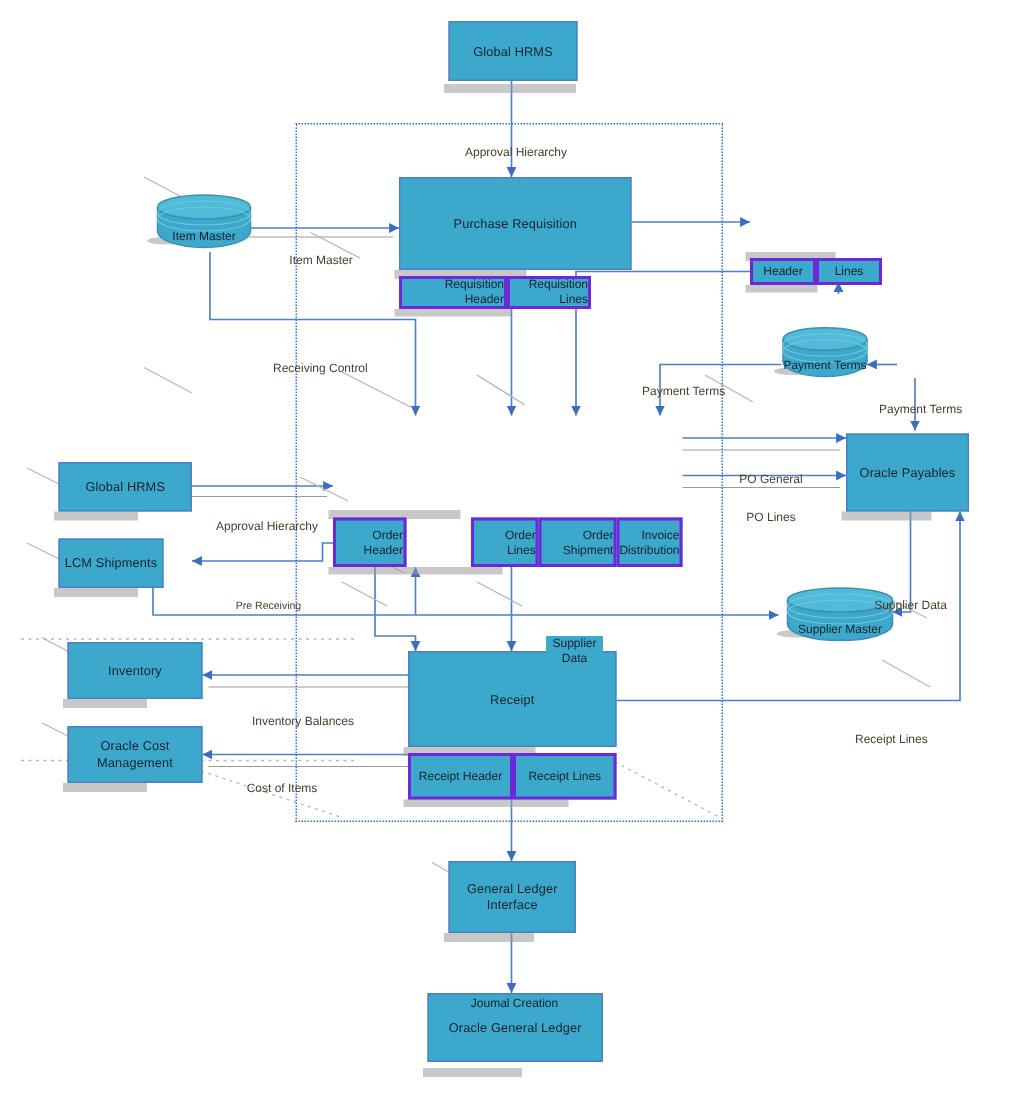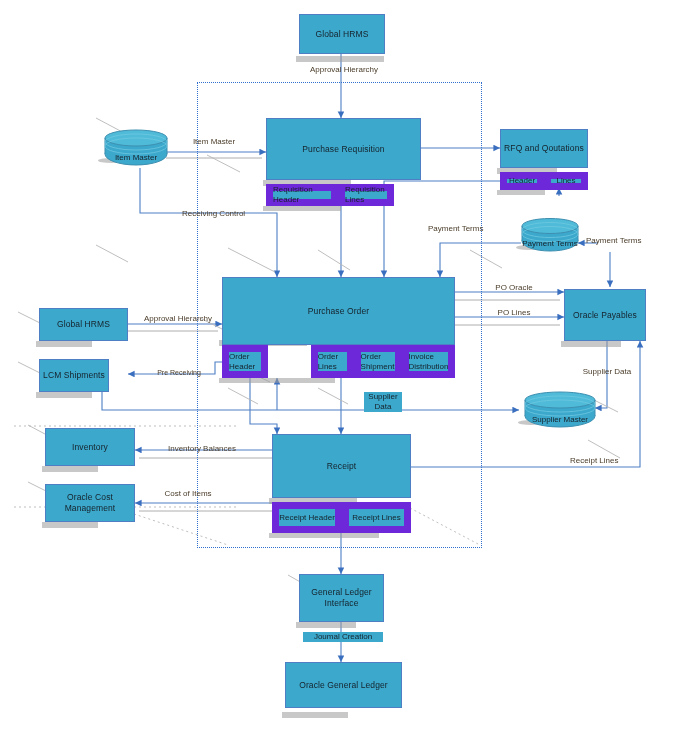--- a/index.html
+++ b/index.html
@@ -46,25 +46,25 @@
     z-index: 4;
   }
   .subrow {
     position: absolute;
     display: flex;
     z-index: 6;
   }
   .subbox {
     box-sizing: border-box;
     background: #3BA8CC;
-    border: 7px solid #6d28d9;
+    border: 2px solid #6d28d9;
     display: flex;
     align-items: center;
     justify-content: center;
-    text-align: left;
+    text-align: right;
     font-size: 8px;
     line-height: 1.2;
     color: #16222b;
   }
   .cyl {
     position: absolute;
     z-index: 5;
   }
   .cyl-label {
     position: absolute;
@@ -76,20 +76,21 @@
     left: 0;
   }
   .edge-label {
     position: absolute;
     font-size: 8px;
     color: #4a3c2a;
     text-align: center;
     line-height: 1.25;
     white-space: nowrap;
     z-index: 7;
+    margin-top: 32px;
   }
   .edge-label.hl {
     background: #3BA8CC;
     color: #16222b;
     padding: 0 1px;
   }
   .dashbox {
     position: absolute;
     border: 1.5px dotted #2f6fd0;
     z-index: 1;
@@ -222,23 +223,20 @@
     <div class="subbox" style="width:72px;">
       <span>Requisition Header</span>
     </div>
     <div class="subbox" style="width:56px;">
       <span>Requisition Lines</span>
     </div>
   </div>
   <div class="shadow" style="left:263px; top:206px; width:78px; height:5px;"></div>
 
   <div class="shadow" style="left:497px; top:168px; width:60px; height:6px;"></div>
-  <div class="node" style="left:500px; top:129px; width:88px; height:39px;">
-    <span class="cap">RFQ and Qoutations</span>
-  </div>
   <div class="subrow" style="left:500px; top:172px; width:88px; height:18px;">
     <div class="subbox" style="width:44px;">
       <span>Header</span>
     </div>
     <div class="subbox" style="width:44px;">
       <span>Lines</span>
     </div>
   </div>
   <div class="shadow" style="left:497px; top:190px; width:48px; height:5px;"></div>
 
@@ -250,23 +248,20 @@
       <line x1="57" y1="9" x2="57" y2="24" stroke="#3E8FB0" stroke-width="1"></line>
       <ellipse cx="29" cy="9" rx="28" ry="7.5" fill="#4FBBD9" stroke="#3E8FB0" stroke-width="1"></ellipse>
       <ellipse cx="29" cy="13" rx="28" ry="7.5" fill="none" stroke="#6fc8e0" stroke-width="0.8"></ellipse>
       <ellipse cx="29" cy="17" rx="28" ry="7.5" fill="none" stroke="#6fc8e0" stroke-width="0.8"></ellipse>
     </svg>
     <span class="cyl-label">Payment Terms</span>
   </div>
   <div class="shadow" style="left:516px; top:245px; width:24px; height:5px; border-radius:50%;"></div>
 
   <div class="shadow" style="left:219px; top:340px; width:88px; height:6px;"></div>
-  <div class="node" style="left:222px; top:277px; width:233px; height:68px;">
-    <span class="cap">Purchase Order</span>
-  </div>
   <div class="subrow" style="left:222px; top:345px; width:233px; height:33px;">
     <div class="subbox" style="width:60px;">
       <span>Order Header</span>
     </div>
     <div class="subbox" style="width:56px;margin-left:43px;">
       <span>Order Lines</span>
     </div>
     <div class="subbox" style="width:64px;">
       <span>Order Shipment</span>
     </div>
@@ -355,21 +350,21 @@
 
   <div class="edge-label" style="left:428px; top:224px; width:52px;">
     <span>Payment Terms</span>
   </div>
 
   <div class="edge-label" style="left:586px; top:236px; width:54px;">
     <span>Payment Terms</span>
   </div>
 
   <div class="edge-label" style="left:492px; top:283px; width:44px;">
-    <span>PO Oracle</span>
+    <span>PO General</span>
   </div>
 
   <div class="edge-label" style="left:492px; top:308px; width:44px;">
     <span>PO Lines</span>
   </div>
 
   <div class="edge-label" style="left:144px; top:314px; width:62px;">
     <span>Approval Hierarchy</span>
   </div>
 

